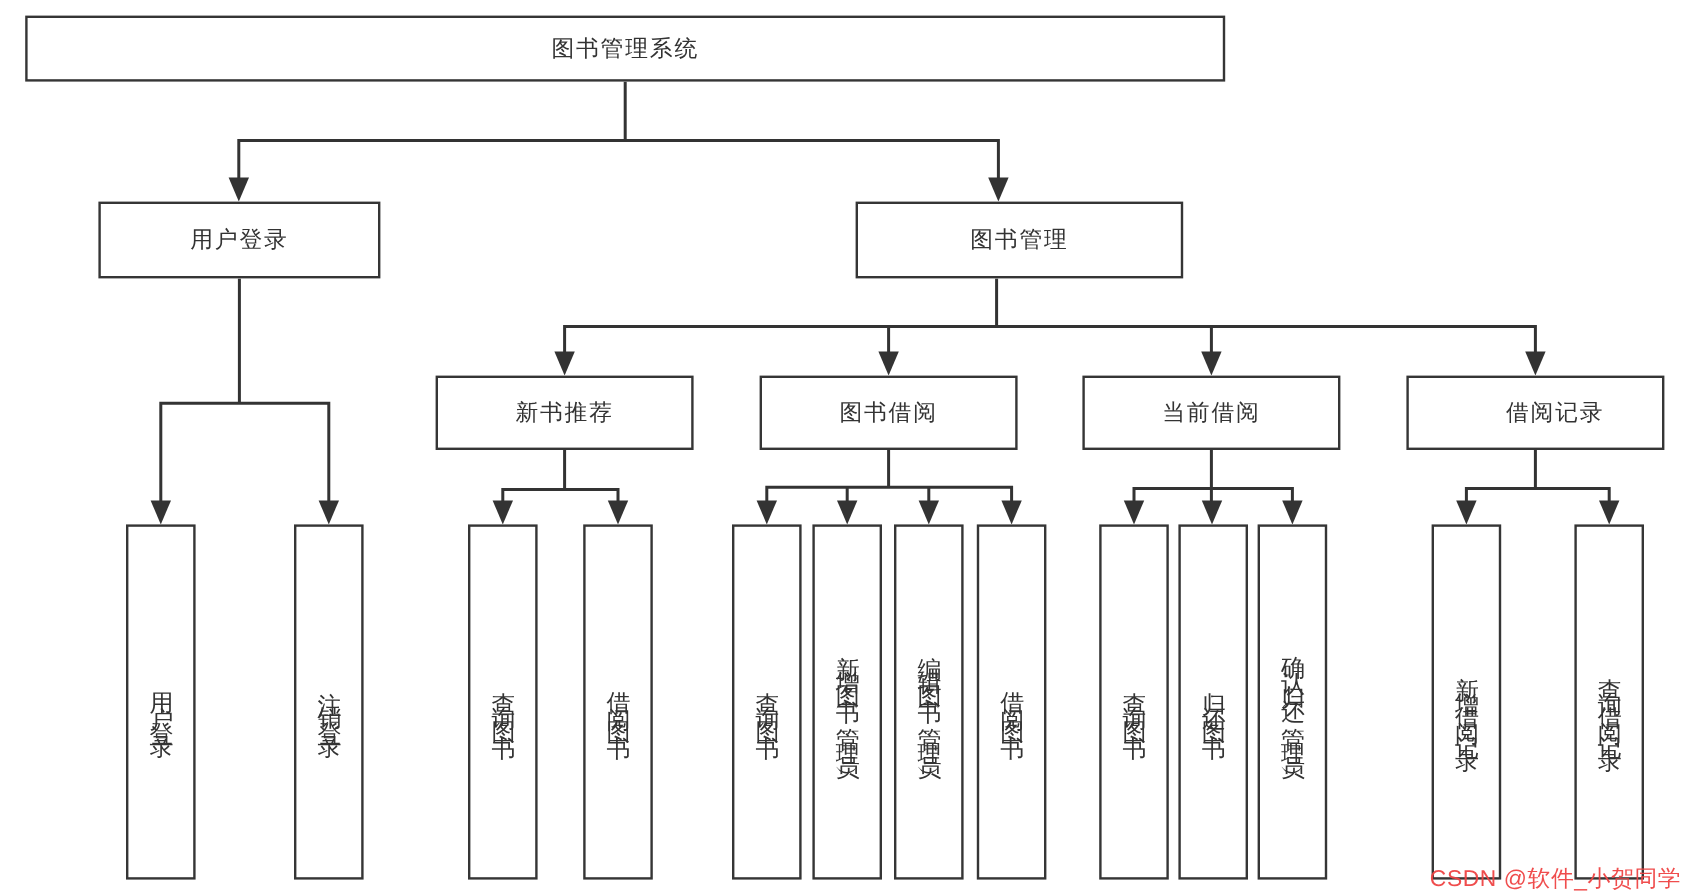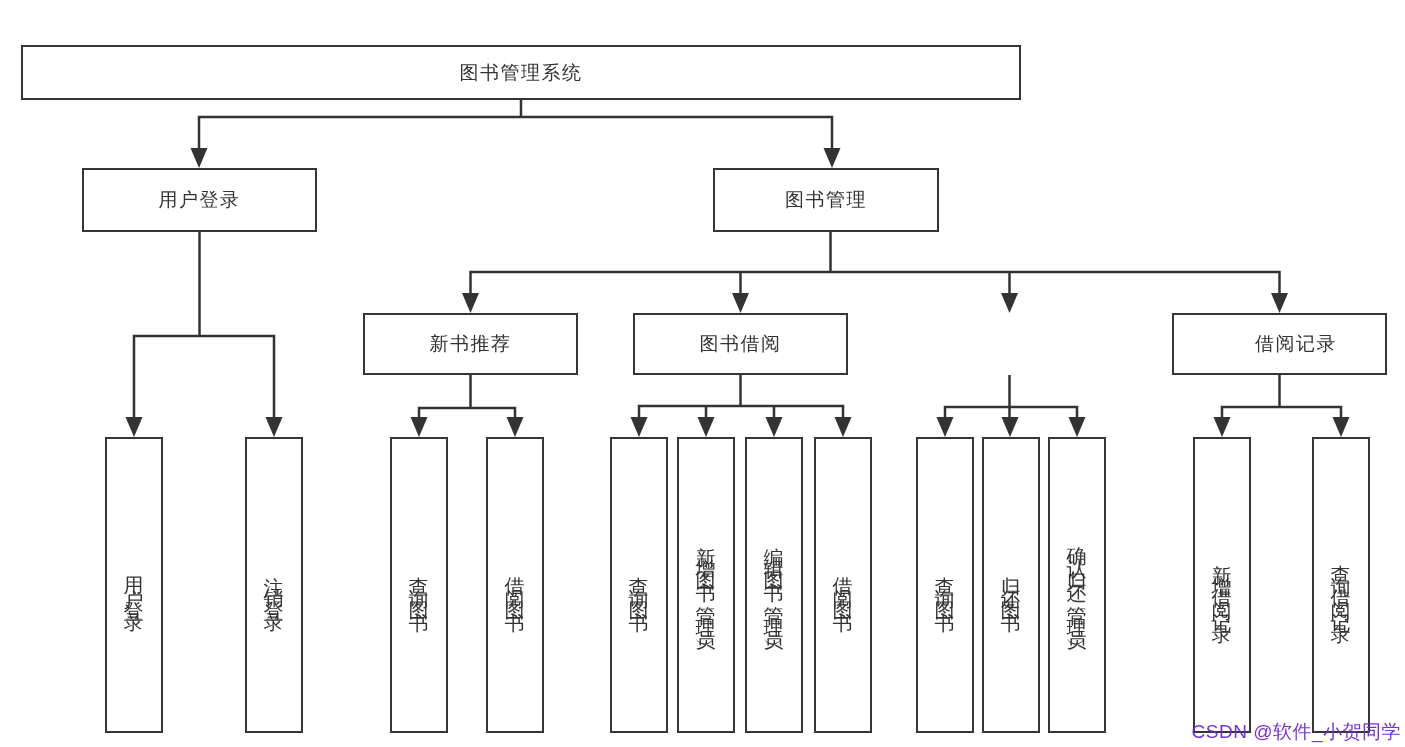--- a/index.html
+++ b/index.html
@@ -45,21 +45,21 @@
     letter-spacing: 12px;
     line-height: 1;
     color: #333333;
   }
   .watermark {
     position: absolute;
     right: 4px;
     bottom: 2px;
     font-size: 19px;
     letter-spacing: 0.5px;
-    color: #6d28d9;
+    color: #ef4444;
     opacity: 0.95;
     white-space: nowrap;
     z-index: 5;
   }
 </style>
 </head>
 <body>
 
 <div class="canvas">
 
@@ -98,36 +98,39 @@
       <polygon points="765.5,417 782.5,417 774,437"></polygon>
       <polygon points="834.5,417 851.5,417 843,437"></polygon>
       <polygon points="936.5,417 953.5,417 945,437"></polygon>
       <polygon points="1001.5,417 1018.5,417 1010,437"></polygon>
       <polygon points="1068.5,417 1085.5,417 1077,437"></polygon>
       <polygon points="1213.5,417 1230.5,417 1222,437"></polygon>
       <polygon points="1332.5,417 1349.5,417 1341,437"></polygon>
     </g>
   </svg>
 
-  <div class="hbox" style="left:21px; top:13px; width:1000px; height:55px;margin-top:32px;">
+  <div class="hbox" style="left:21px; top:13px; width:1000px; height:55px;">
     <span>图书管理系统</span>
   </div>
 
   <div class="hbox" style="left:82px; top:168px; width:235px; height:64px;">
     <span>用户登录</span>
   </div>
-  <div class="hbox" style="left:713px; top:168px; width:226px; height:64px;align-items:center;">
+  <div class="hbox" style="left:713px; top:168px; width:273px; height:64px;align-items:center;">
     <span>图书管理</span>
   </div>
 
   <div class="hbox" style="left:633px; top:313px; width:215px; height:62px;">
     <span>图书借阅</span>
   </div>
   <div class="hbox" style="left:363px; top:313px; width:215px; height:62px;">
     <span>新书推荐</span>
+  </div>
+  <div class="hbox" style="left:902px; top:313px; width:215px; height:62px;">
+    <span>当前借阅</span>
   </div>
   <div class="hbox" style="left:1172px; top:313px; width:215px; height:62px;padding-left:33px;">
     <span>借阅记录</span>
   </div>
 
   <div class="vbox" style="left:105px; top:437px; width:58px; height:296px;">
     <span class="vtext">用户登录</span>
   </div>
   <div class="vbox" style="left:245px; top:437px; width:58px; height:296px;">
     <span class="vtext">注销登录</span>

